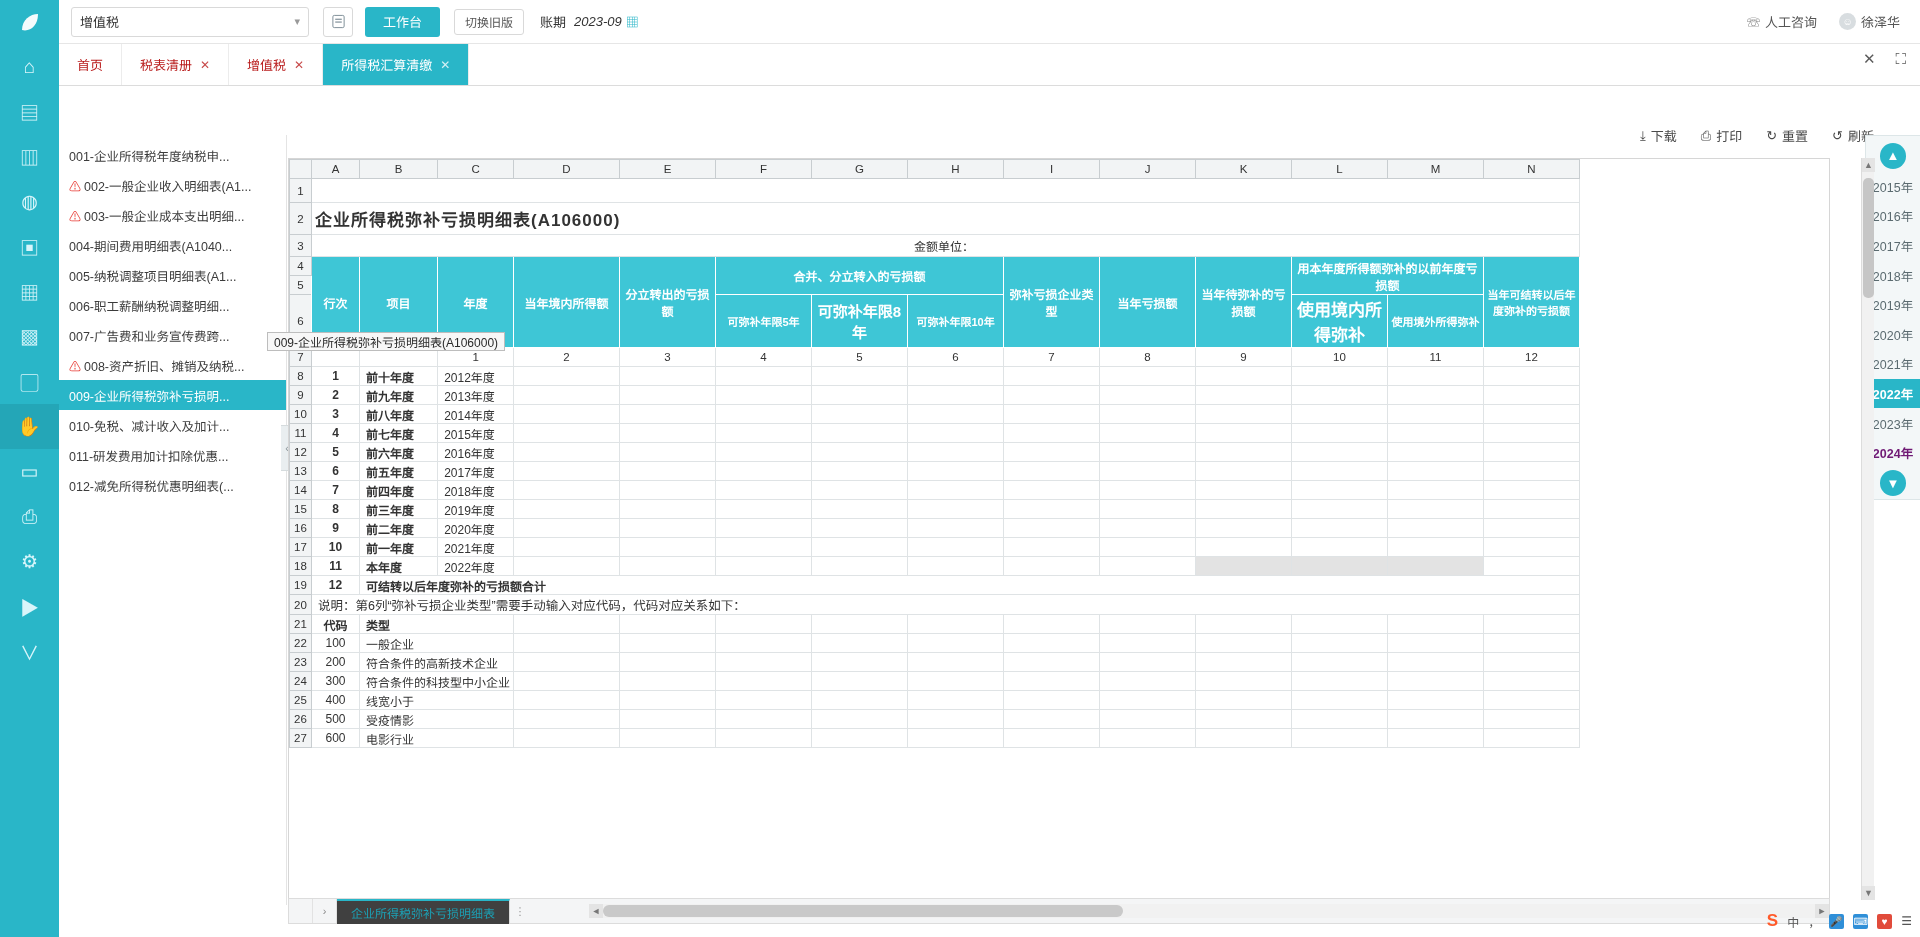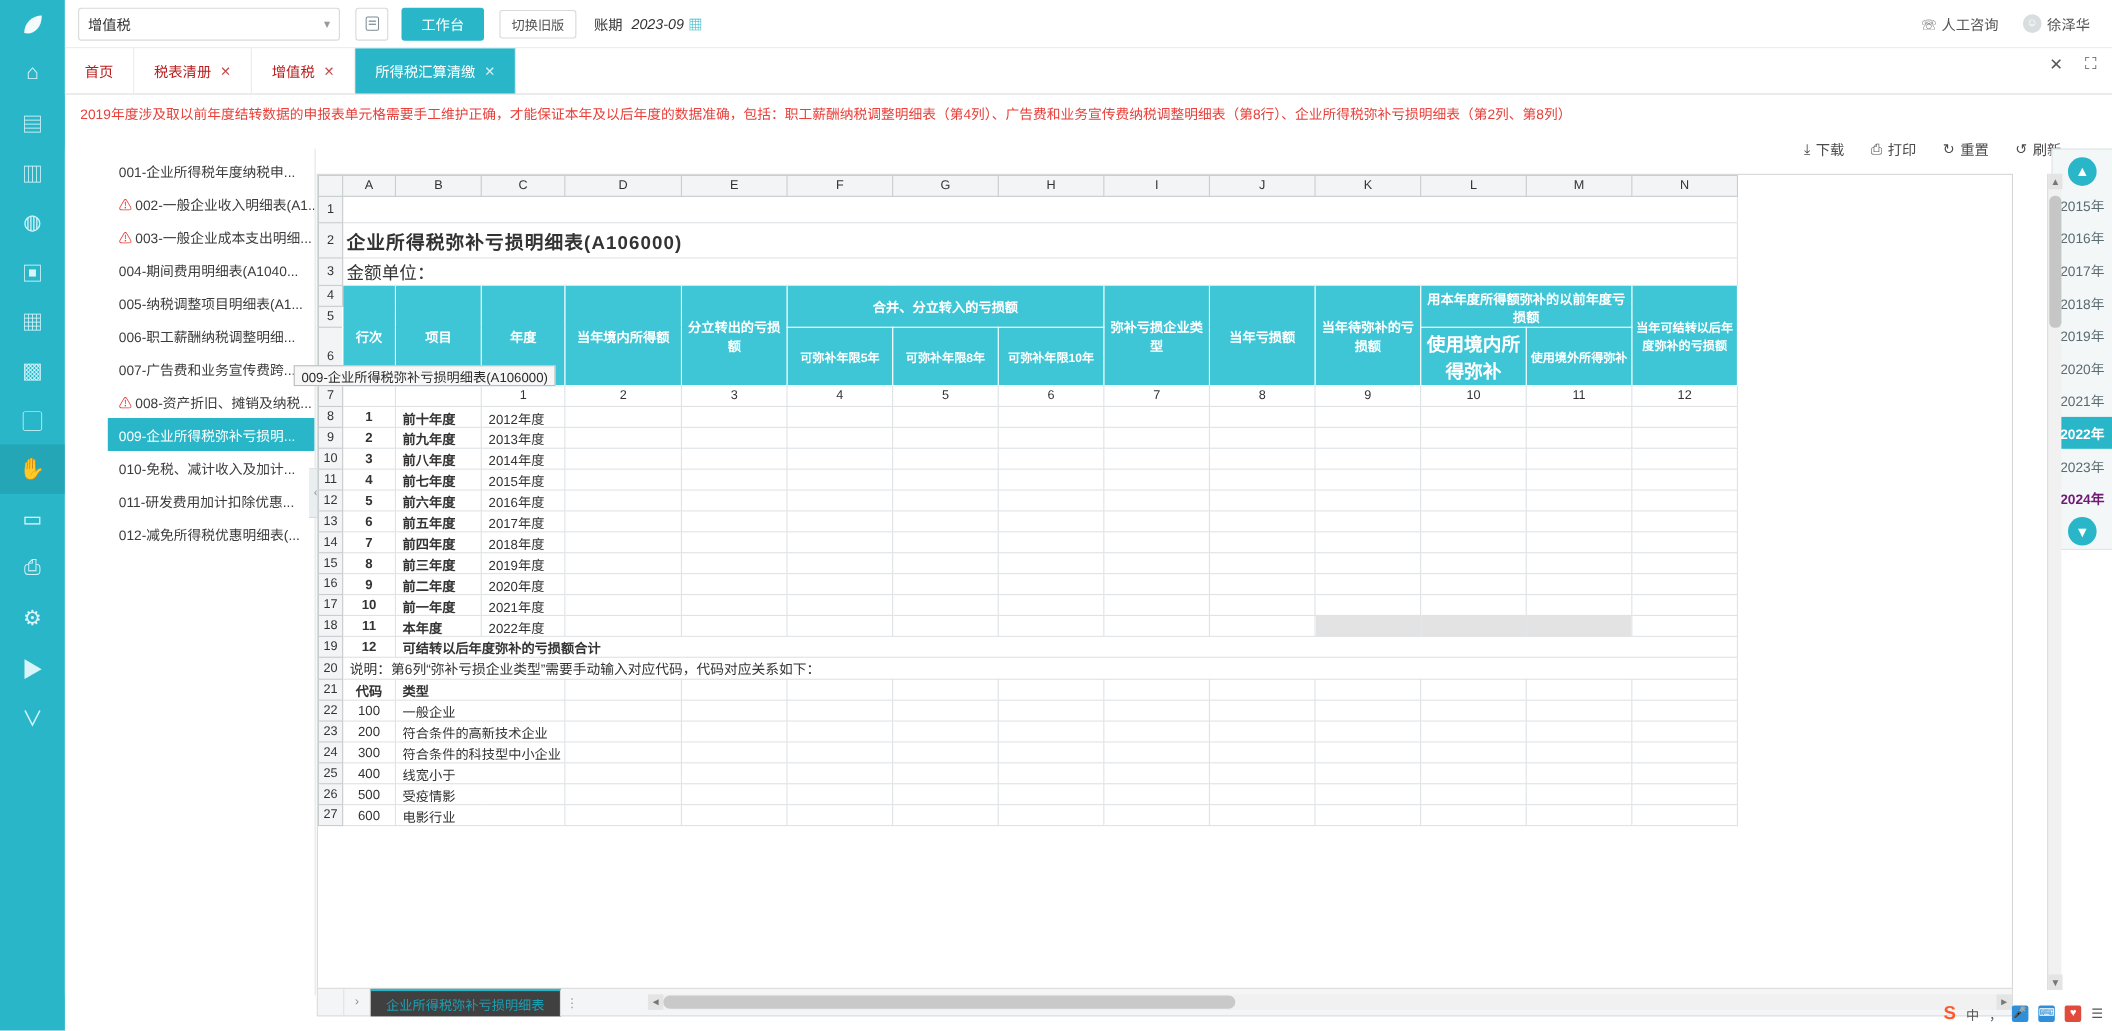--- a/index.html
+++ b/index.html
@@ -86,21 +86,21 @@
   }
   .toolbar-right .ti { display: flex; align-items: center; gap: 5px; }
 
   
   .formlist {
     position: absolute; left: 59px; top: 135px; width: 228px; height: 770px;
     background: #fff; border-right: 1px solid #e4e4e4; padding-top: 5px; overflow: hidden;
   }
   .fl-item {
     height: 30px; display: flex; align-items: center; padding: 0 6px 0 10px;
-    font-size: 12.5px; color: #3b3b3b; white-space: nowrap; overflow: hidden; margin-left: 39px;
+    font-size: 12.5px; color: #3b3b3b; white-space: nowrap; overflow: hidden;
   }
   .fl-item.active { background: #29b6c8; color: #fff; }
   .fl-warn { color: #e8403a; margin-right: 3px; font-size: 12px; }
   .collapse-handle {
     position: absolute; left: 281px; top: 425px; width: 13px; height: 46px;
     background: #e9eef0; border: 1px solid #d5dbdd; border-left: none;
     display:flex; align-items:center; justify-content:center; color:#8b9699; font-size: 11px;
     border-radius: 0 3px 3px 0;
   }
 
@@ -111,21 +111,21 @@
   }
   table.grid { border-collapse: collapse; table-layout: fixed; }
   .colhead-row td, .rowhead {
     background: #f2f4f5; border: 1px solid #c8cdd0; color: #333;
     font-size: 11.5px; text-align: center; height: 19px;
   }
   .cell { border: 1px solid #dfe3e5; height: 19px; font-size: 12px; padding: 0 3px; overflow: hidden; white-space: nowrap; }
   .corner { background: #e9ecee; border: 1px solid #c8cdd0; width: 22px; }
 
   .title-cell { font-size: 17px; font-weight: bold; text-align: left; letter-spacing: 1px; }
-  .unit-cell { font-size: 16px; text-align: left; padding-right: 6px; font-family: Liberation Serif, serif; }
+  .unit-cell { font-size: 12px; text-align: center; padding-right: 6px; font-family: Liberation Serif, serif; }
   .hdr {
     background: #3ec6d6; color: #fff; font-weight: bold; text-align: center;
     font-size: 12px; border: 1px solid #ffffff;
   }
   .numrow td { text-align: center; font-size: 11.5px; }
   .bold { font-weight: bold; }
   .ctr { text-align: center; }
   .lft { text-align: left; padding-left: 6px; }
   .shaded { background: #e3e3e3; }
   .note-row { font-size: 12.5px; }
@@ -272,21 +272,20 @@
       <span>所得税汇算清缴</span>
       <span class="x">✕</span>
     </div>
   </div>
 
   <div class="win-ctl">
     <span>✕</span>
     <span>⛶</span>
   </div>
 
-  <div class="notice">2019年度涉及取以前年度结转数据的申报表单元格需要手工维护正确，才能保证本年及以后年度的数据准确，包括：职工薪酬纳税调整明细表（第4列）、广告费和业务宣传费纳税调整明细表（第8行）、企业所得税弥补亏损明细表（第2列、第8列）</div>
 
   <div class="toolbar-right">
     <div class="ti">
       <span>⤓</span>
       <span>下载</span>
     </div>
     <div class="ti">
       <span>⎙</span>
       <span>打印</span>
     </div>
@@ -411,21 +410,21 @@
         <td class="hdr" rowspan="3">当年待弥补的亏损额</td>
         <td class="hdr" colspan="2" rowspan="2">用本年度所得额弥补的以前年度亏损额</td>
         <td class="hdr" rowspan="3" style="font-size:11px">当年可结转以后年度弥补的亏损额</td>
       </tr>
       <tr>
         <td class="rowhead">5</td>
       </tr>
       <tr>
         <td class="rowhead">6</td>
         <td class="hdr" style="font-size:11px">可弥补年限5年</td>
-        <td class="hdr" style="font-size:11px">可弥补年限8年</td>
+        <td class="hdr" style="font-size:15px">可弥补年限8年</td>
         <td class="hdr" style="font-size:11px">可弥补年限10年</td>
         <td class="hdr" style="font-size:17px">使用境内所得弥补</td>
         <td class="hdr" style="font-size:11px">使用境外所得弥补</td>
       </tr>
 
       <tr class="numrow">
         <td class="rowhead">7</td>
         <td class="cell"></td>
         <td class="cell"></td>
         <td class="cell ctr">1</td>

